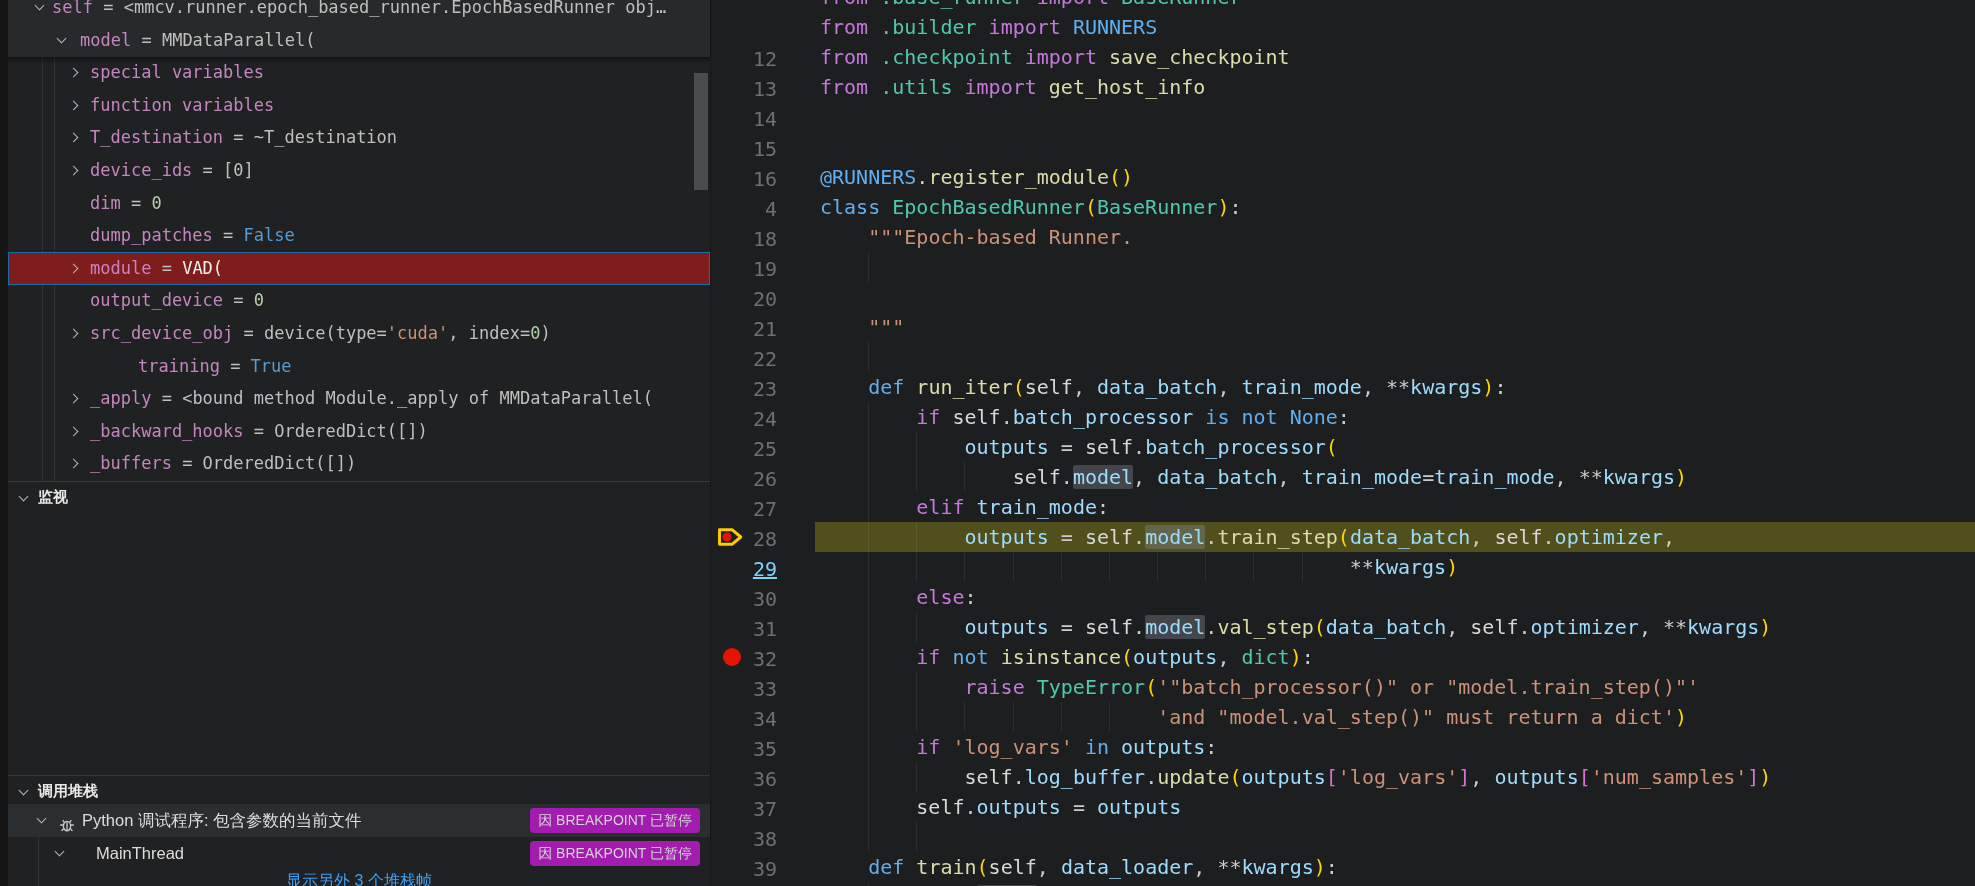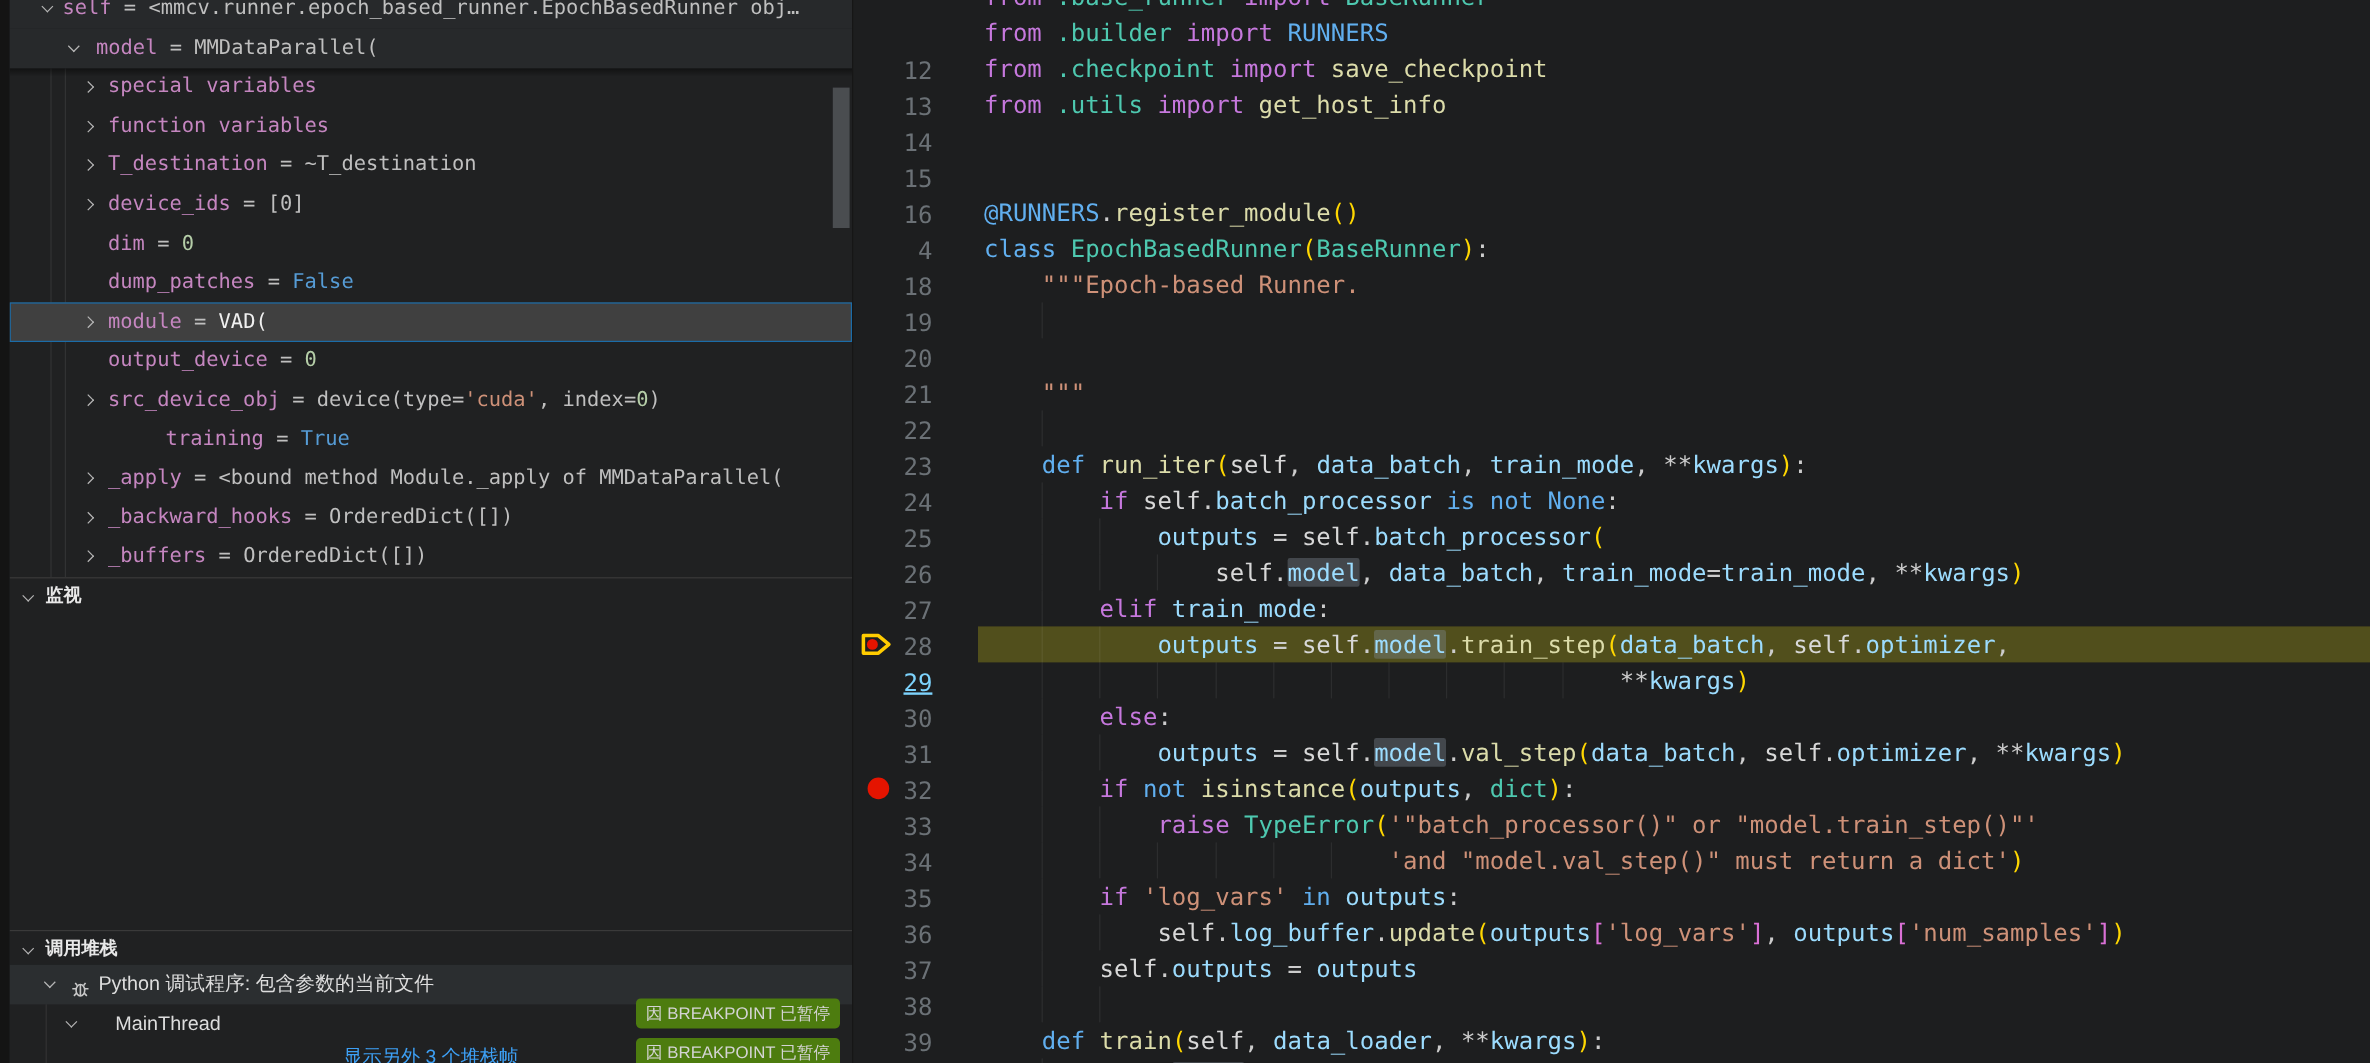--- a/index.html
+++ b/index.html
@@ -9,21 +9,21 @@
 
   
   .activity-strip { position:absolute; left:0; top:0; bottom:0; width:8px; background:#141414; }
 
   
   .sidebar { position:absolute; left:8px; top:0; bottom:0; width:702px; background:#202122; overflow:hidden; }
   .vars-viewport { position:absolute; left:0; top:0; width:100%; height:481px; overflow:hidden; }
   .vrow { position:absolute; left:0; width:100%; height:33px; line-height:33px;
           font-size:17px; white-space:pre; color:#cccccc; }
   .vrow.sticky { background:#27292b; }
-  .vrow.sel { background:#404040; outline:1px solid #1b6ca8; outline-offset:-1px; }
+  .vrow.sel { background:#7f1d1d; outline:1px solid #1b6ca8; outline-offset:-1px; }
   .vrow .vcontent { position:absolute; top:0; }
   .vname { color:#c586c0; }
   .veq { color:#bfbfbf; }
   .pv-dim { color:#bfbfbf; }
   .pv-num { color:#b5cea8; }
   .pv-bool { color:#569cd6; }
   .pv-str { color:#ce9178; }
   .pv-bright { color:#f0f0f0; }
   .chev { position:absolute; top:13px; width:7px; height:7px;
           border-right:1.6px solid #b6b6b6; border-bottom:1.6px solid #b6b6b6; }
@@ -37,22 +37,22 @@
   .section-header { position:absolute; left:0; width:100%; height:29px; line-height:29px;
                     border-top:1px solid #3a3a3a; background:#202122;
                     font-family:"Liberation Sans", sans-serif; font-size:15px; font-weight:bold; color:#e8e8e8; }
   .section-header .chev { top:11px; left:12px; }
   .section-header .hlabel { position:absolute; left:30px; top:0; }
 
   .cs-row { position:absolute; left:0; width:100%; height:33px; line-height:33px;
             font-family:"Liberation Sans", sans-serif; font-size:16.5px; color:#dddddd; }
   .cs-row.hl { background:#2b2e30; }
   .badge { position:absolute; right:10px; top:4px; height:25px; line-height:25px;
-           padding:0 8px; background:#4d7c0f; border-radius:4px;
-           font-size:14px; color:#d4d4d4; white-space:nowrap;margin-top:24px; }
+           padding:0 8px; background:#a21caf; border-radius:4px;
+           font-size:14px; color:#d4d4d4; white-space:nowrap; }
   .bug-ic { position:absolute; top:8px; }
   .more-link { position:absolute; width:100%; text-align:center;
                font-family:"Liberation Sans", sans-serif; font-size:16px; color:#3da0f5; }
 
   
   .editor { position:absolute; left:710px; top:0; right:0; bottom:0;
             background:#1d1e1f; border-left:1px solid #161616; overflow:hidden; }
   .code-line { position:absolute; left:0; right:0; height:30px; line-height:30px;
                font-size:20px; white-space:pre; color:#cccccc; }
   .cl-bg { position:absolute; left:104px; right:0; top:0; bottom:0; background:#514f1c; }

